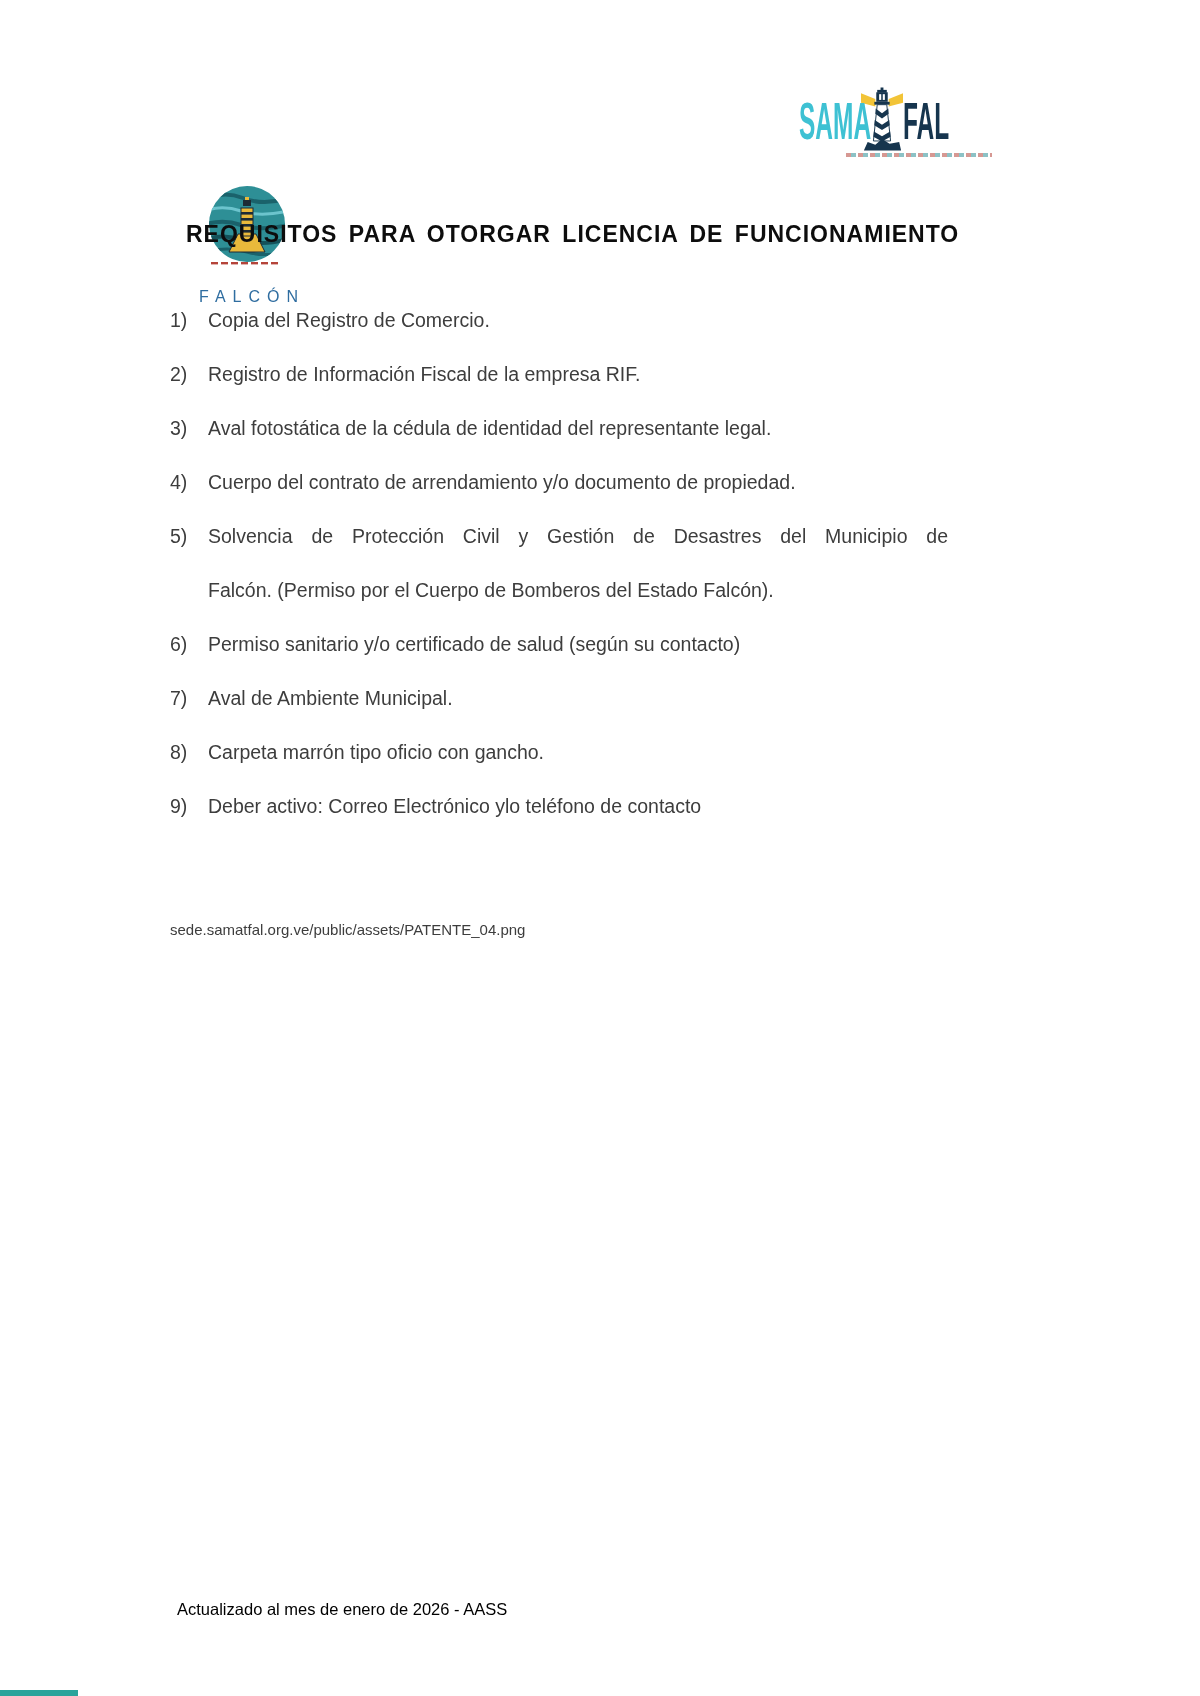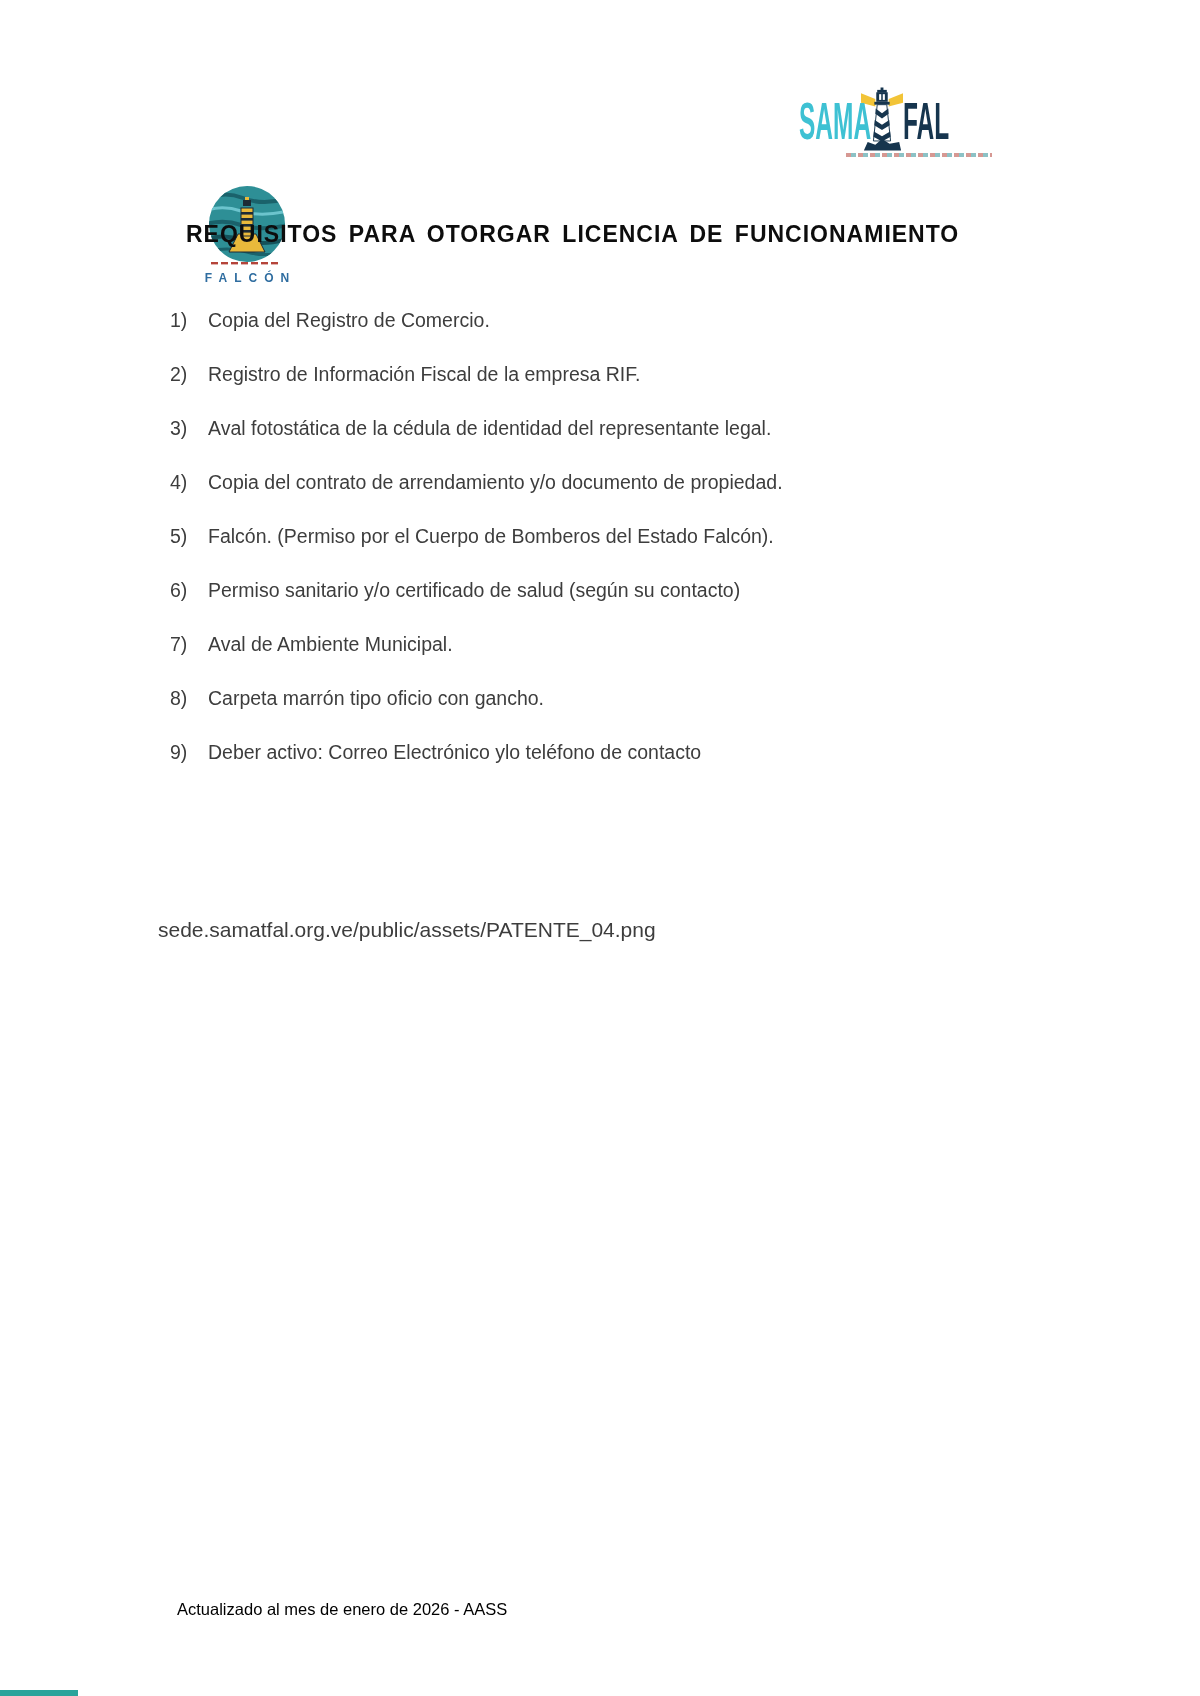--- a/index.html
+++ b/index.html
@@ -20,21 +20,21 @@
   .logo-fal  { width:50px; color:#16354E; }
   .logo-lh   { width:42px; height:66px; flex:0 0 auto; }
   .logo-fineprint {
     position:absolute; left:846px; top:153px; width:146px; height:4px; opacity:.55;
     background:repeating-linear-gradient(90deg,#b5443a 0 5px,#2e8f96 5px 10px,#ffffff 10px 12px);
   }
 
   
   .seal { position:absolute; left:192px; top:186px; width:110px; z-index:1; text-align:center; }
   .seal-caption {
-    margin-top:1px; font-size:12px; font-weight:bold; color:#2F6DA0;
+    margin-top:18px; font-size:16px; font-weight:normal; color:#2F6DA0;
     letter-spacing:7px; text-indent:7px; white-space:nowrap;
   }
 
   
   .doc-title {
     position:absolute; left:170px; top:200px; width:790px; z-index:2;
     font-size:23px; font-weight:bold; color:#0d0d0d;
     letter-spacing:1px; word-spacing:4px; line-height:37px;
   }
 
@@ -46,22 +46,22 @@
   }
   .req-list li { display:flex; align-items:flex-start; }
   .num { flex:0 0 38px; }
   .txt { flex:1 1 auto; min-width:0; }
   .line { display:block; }
   .line:empty { display:none; }
   .line--jfy { text-align:justify; text-align-last:justify; }
 
   
   .asset-url {
-    position:absolute; left:158px; top:903px; z-index:2;
-    font-size:21px; color:#3d3d3d; line-height:54px;
+    position:absolute; left:170px; top:903px; z-index:2;
+    font-size:15px; color:#3d3d3d; line-height:54px;
   }
   .doc-footer {
     position:absolute; left:177px; top:1598px; z-index:2;
     font-size:16.5px; color:#000000; line-height:22px;
   }
   .bottom-strip {
     position:absolute; left:0; bottom:0; width:78px; height:6px;
     background:#2AA39B;
   }
 </style>
@@ -146,26 +146,27 @@
     </li>
     <li>
       <span class="num">3)</span>
       <span class="txt">
           <span class="line">Aval fotostática de la cédula de identidad del representante legal.</span>
         </span>
     </li>
     <li>
       <span class="num">4)</span>
       <span class="txt">
-          <span class="line">Copia del contrato de arrendamiento y/o documento de propiedad.</span>
+          <span class="line">Cuerpo del contrato de arrendamiento y/o documento de propiedad.</span>
         </span>
     </li>
     <li>
       <span class="num">5)</span>
       <span class="txt">
+        <span class="line line--jfy">Solvencia de Protección Civil y Gestión de Desastres del Municipio de</span>
         <span class="line">Falcón. (Permiso por el Cuerpo de Bomberos del Estado Falcón).</span>
       </span>
     </li>
     <li>
       <span class="num">6)</span>
       <span class="txt">
           <span class="line">Permiso sanitario y/o certificado de salud (según su contacto)</span>
         </span>
     </li>
     <li>

